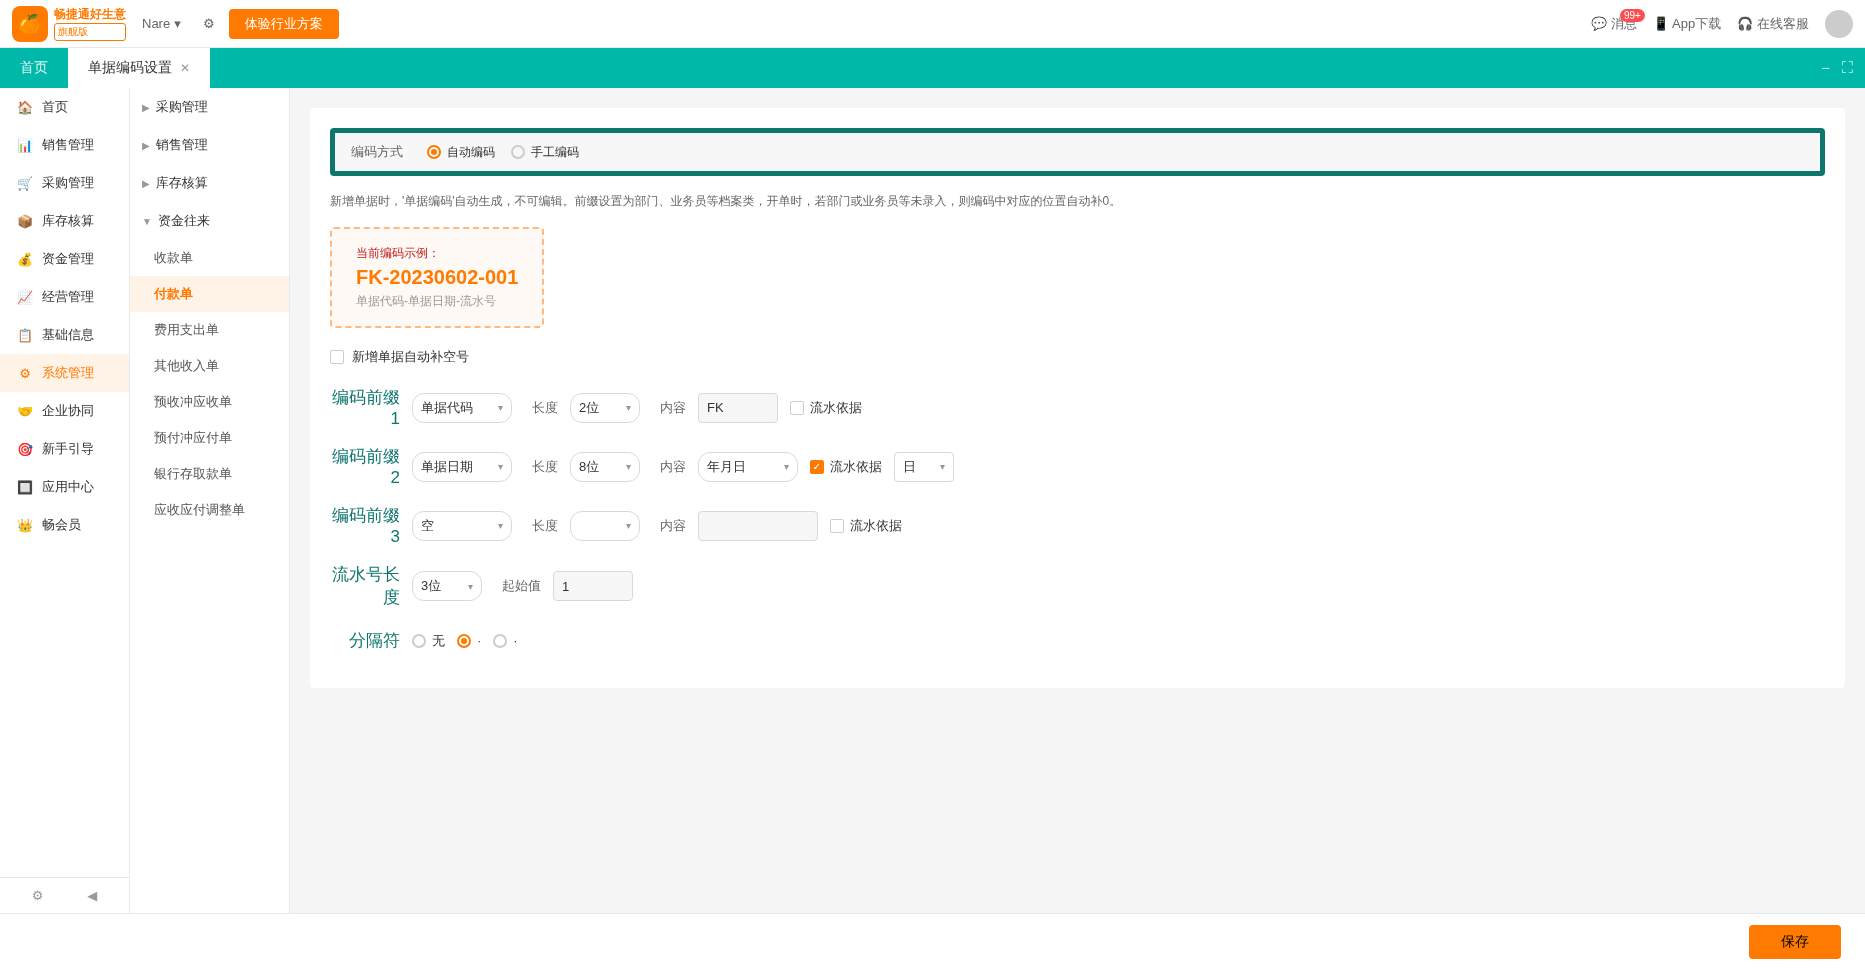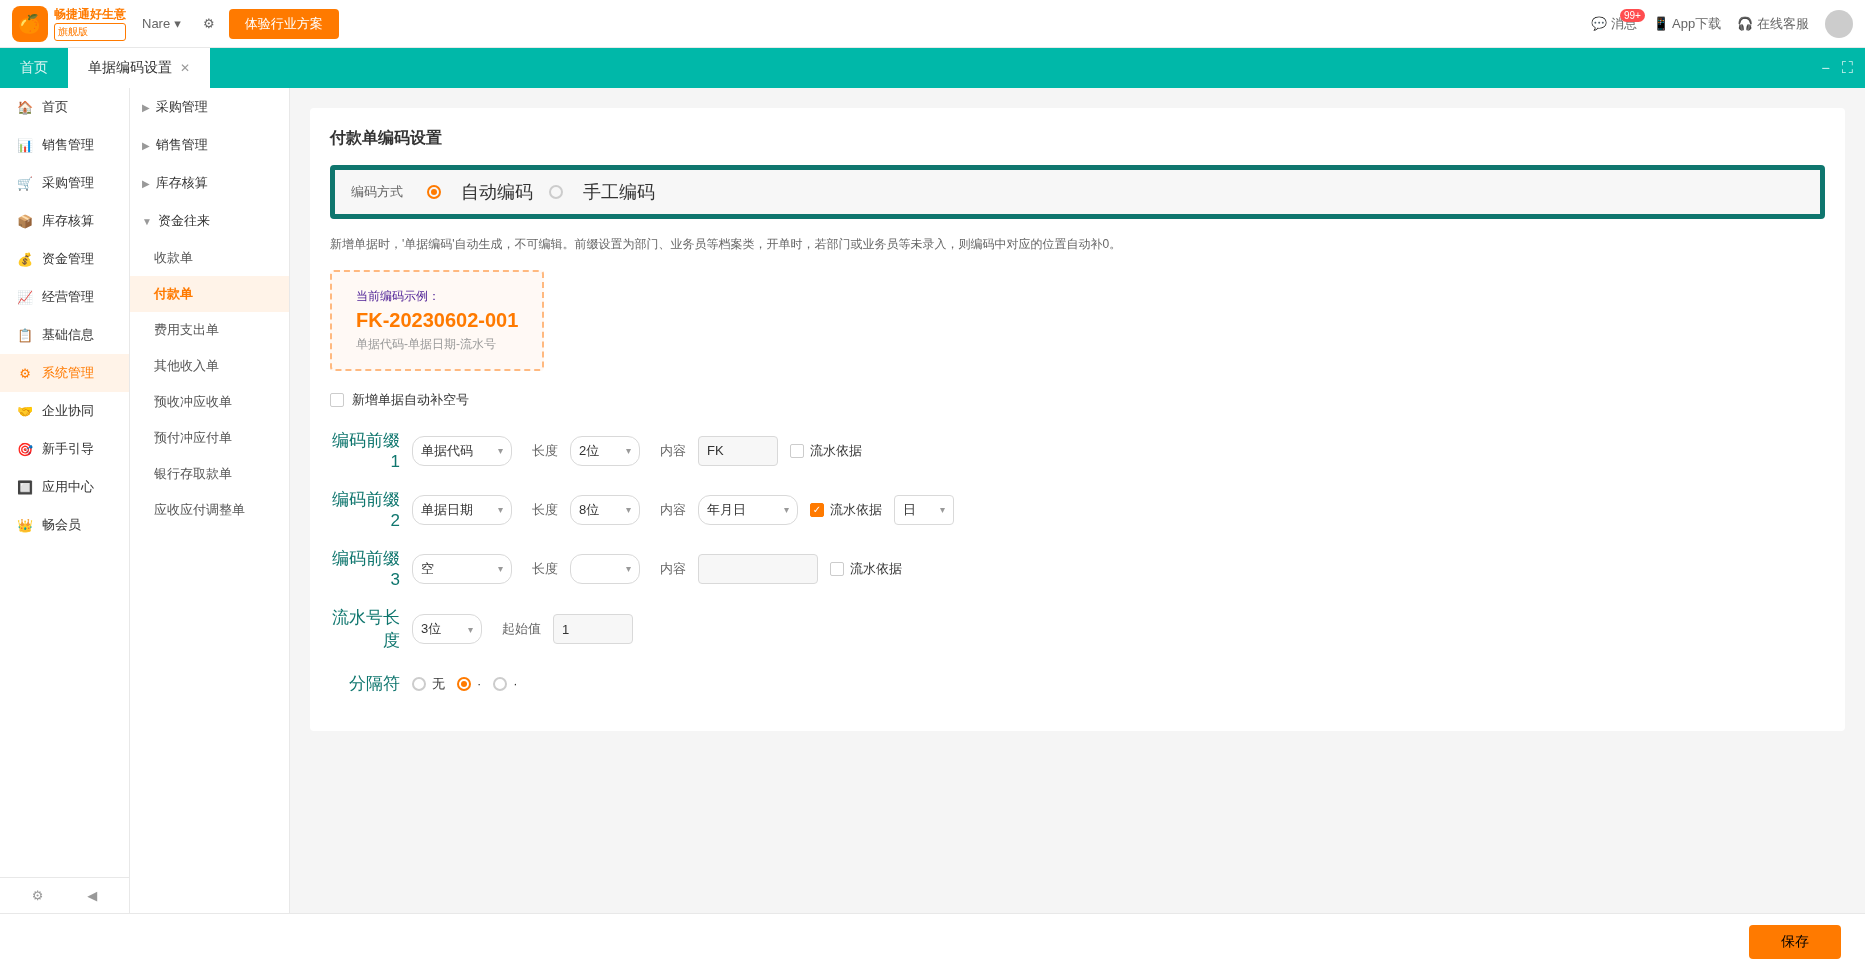--- a/index.html
+++ b/index.html
@@ -49,31 +49,31 @@
 
     
     .content { flex: 1; overflow-y: auto; padding: 20px; background: #f5f5f5; }
     .content-card { background: #fff; border-radius: 4px; padding: 20px; }
     .page-title { font-size: 16px; font-weight: 600; color: #333; margin-bottom: 16px; }
 
     
     .encode-method-bar { background: #f7f7f7; border: 5px solid #0f766e; border-radius: 4px; padding: 10px 16px; display: flex; align-items: center; gap: 24px; margin-bottom: 16px; }
     .encode-label { font-size: 13px; color: #666; }
     .radio-group { display: flex; align-items: center; gap: 16px; }
-    .radio-item { display: flex; align-items: center; gap: 20px; cursor: pointer; font-size: 18px; color: #333; }
+    .radio-item { display: flex; align-items: center; gap: 6px; cursor: pointer; font-size: 12px; color: #333; }
     .radio-dot { width: 14px; height: 14px; border-radius: 50%; border: 2px solid #ccc; display: flex; align-items: center; justify-content: center; }
     .radio-dot.checked { border-color: #ff7a00; }
     .radio-dot.checked::after { content: ''; width: 6px; height: 6px; background: #ff7a00; border-radius: 50%; }
 
     
     .info-text { font-size: 12px; color: #666; margin-bottom: 16px; line-height: 1.6; }
 
     
     .preview-box { border: 2px dashed #ffb980; background: #fff9f5; border-radius: 4px; padding: 16px 24px; display: inline-block; margin-bottom: 20px; }
-    .preview-label { font-size: 12px; color: #4c1d95; margin-bottom: 4px; }
+    .preview-label { font-size: 12px; color: #b91c1c; margin-bottom: 4px; }
     .preview-code { font-size: 20px; font-weight: 600; color: #ff7a00; }
     .preview-desc { font-size: 12px; color: #999; margin-top: 4px; }
 
     
     .checkbox-row { display: flex; align-items: center; gap: 8px; margin-bottom: 20px; }
     .checkbox-box { width: 14px; height: 14px; border: 1px solid #ccc; border-radius: 2px; display: flex; align-items: center; justify-content: center; cursor: pointer; }
     .form-row { display: flex; align-items: center; gap: 12px; margin-bottom: 16px; flex-wrap: wrap; }
     .form-label { font-size: 17px; color: #0f766e; width: 70px; text-align: right; flex-shrink: 0; }
     .form-select { height: 30px; border: 1px solid #d9d9d9; border-radius: 12px; padding: 0 8px; font-size: 13px; color: #333; background: #fff; display: flex; align-items: center; justify-content: space-between; cursor: pointer; min-width: 100px; }
     .form-select-sm { min-width: 70px; }
@@ -259,21 +259,20 @@
       <div class="sub-sidebar-item">
         <span>应收应付调整单</span>
       </div>
     </div>
   </div>
 
   <div class="content">
     <div class="content-card">
 
       
-      <div class="page-title">付款单编码设置</div>
 
       
       <div class="encode-method-bar">
         <span class="encode-label">编码方式</span>
         <div class="radio-group">
           <label class="radio-item">
             <div class="radio-dot checked"></div>
             <span>自动编码</span>
           </label>
           <label class="radio-item">

